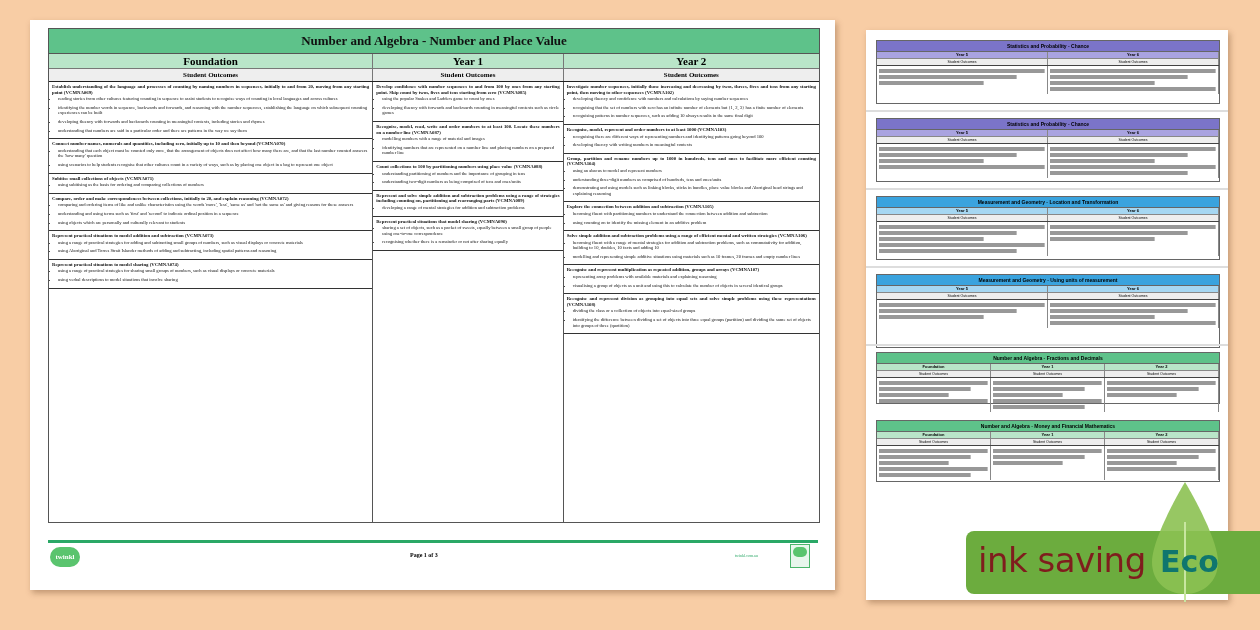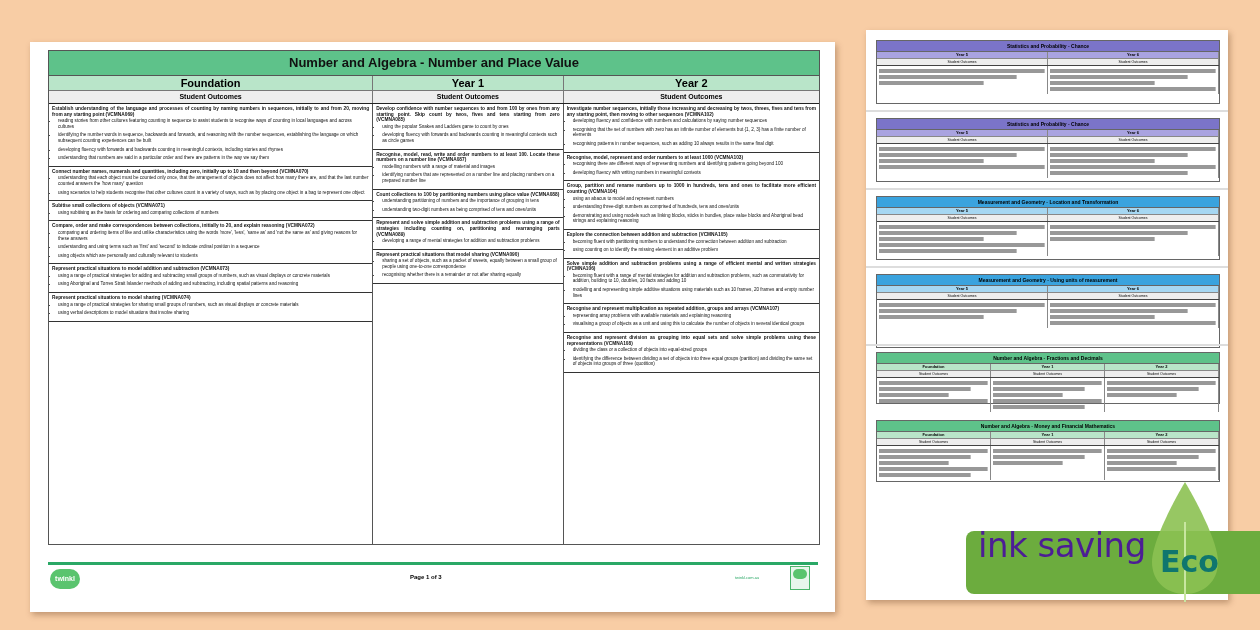--- a/index.html
+++ b/index.html
@@ -1,18 +1,18 @@
 <!DOCTYPE html>
 <html><head>
 <meta charset="utf-8">
 <style>
   html, body { margin:0; padding:0; }
   body { width:1260px; height:630px; background:#f8cda5; position:relative; overflow:hidden; font-family:"Liberation Sans", sans-serif; }
   .page { position:absolute; background:#fff; box-shadow: 2px 3px 6px rgba(90,50,20,0.35); }
-  #main-page { left:30px; top:42px; width:805px; height:570px; }
+  #main-page { left:30px; top:20px; width:805px; height:570px;font-family:Liberation Serif, serif; }
   #thumb-page { left:866px; top:30px; width:362px; height:570px; }
   .doc { position:absolute; left:18px; top:8px; width:770px; border:1px solid #555; }
   .title-bar { background:#5ec28a; color:#111; font-weight:bold; text-align:center; font-size:13px; height:24px; line-height:24px; border-bottom:1px solid #555; }
   .hdr-row { display:flex; background:#b9e5c9; border-bottom:1px solid #777; }
   .hdr-row div { font-weight:bold; font-size:11px; text-align:center; height:14px; line-height:14px; border-right:1px solid #777; }
   .sub-row { display:flex; background:#eeeeee; border-bottom:1.5px solid #222; }
   .sub-row div { font-size:7px; text-align:center; height:12px; line-height:12px; border-right:1px solid #777; font-weight:bold; }
   .c1 { width:324px; } .c2 { width:190px; } .c3 { width:256px; border-right:none !important; }
   .grid { display:flex; height:440px; }
   .col { border-right:1px solid #555; overflow:hidden; }
@@ -34,21 +34,21 @@
   .thumb .t-hdr div, .thumb .t-sub div { flex:1; text-align:center; height:6px; line-height:6px; border-right:1px solid #888; }
   .thumb .t-sub { display:flex; font-size:3.5px; background:#eee; border-bottom:1px solid #444; }
   .thumb .t-body { display:flex; }
   .thumb .t-body div { flex:1; border-right:1px solid #888; padding:1px 2px; }
   .line { height:2px; background:#444; margin:2px 0; opacity:0.55; }
   .line.short { width:60%; }
   .line.mid { width:80%; }
   .sep { position:absolute; left:0; width:362px; height:2px; background:#ddd; }
   
   #eco-banner { position:absolute; left:966px; top:531px; width:294px; height:63px; background:#6cac3e; border-radius:8px 0 0 8px; }
-  #eco-text { position:absolute; left:978px; top:525px; font-size:34px; color:#4c1d95; font-family:"DejaVu Sans", sans-serif; letter-spacing:-0.5px; }
+  #eco-text { position:absolute; left:978px; top:540px; font-size:34px; color:#7f1d1d; font-family:"DejaVu Sans", sans-serif; letter-spacing:-0.5px; }
   #leaf { position:absolute; left:1150px; top:482px; width:70px; height:120px; }
   #eco-label { position:absolute; left:1160px; top:544px; font-size:30px; font-weight:bold; color:#0f766e; font-family:"DejaVu Sans", sans-serif; }
 </style>
 </head>
 <body>
 
 <div class="page" id="main-page">
   <div class="doc">
     <div class="title-bar">Number and Algebra - Number and Place Value</div>
     <div class="hdr-row">

